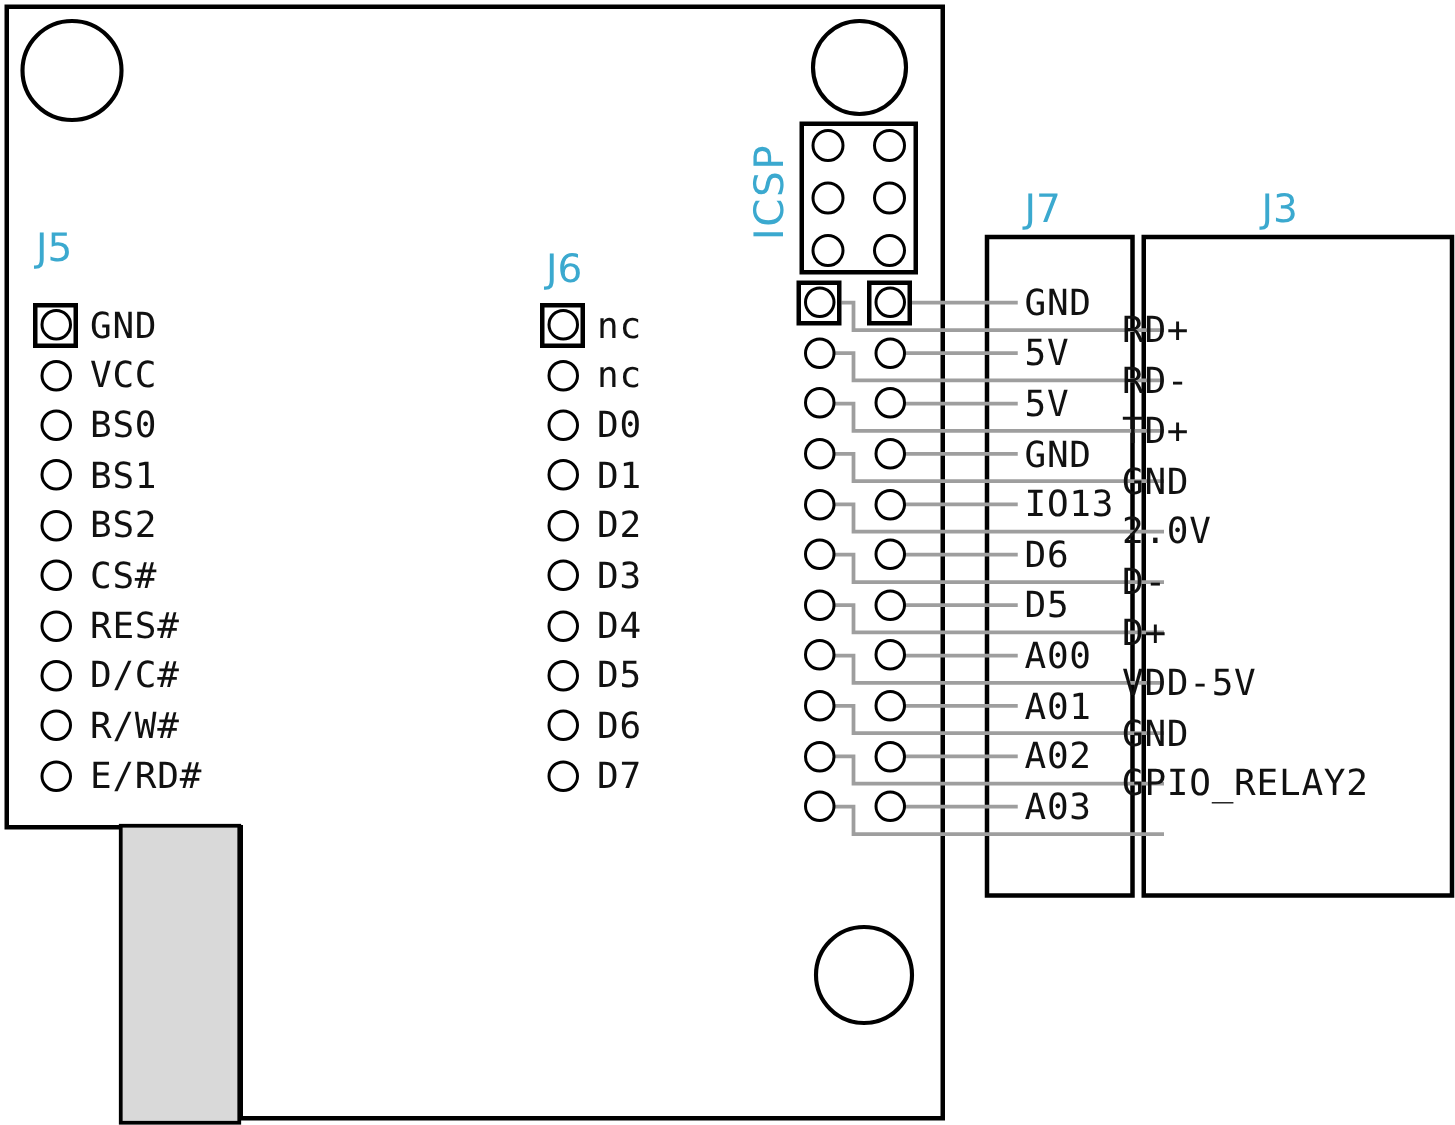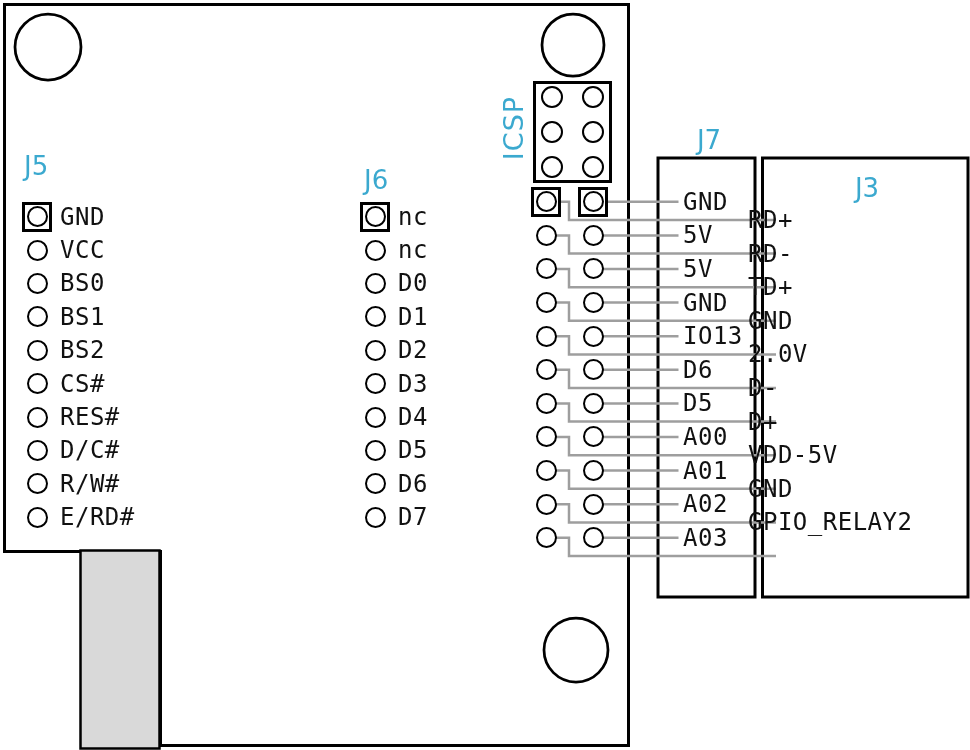--- a/index.html
+++ b/index.html
@@ -14,21 +14,21 @@
     font-family:"DejaVu Sans Mono","Liberation Mono",monospace;color:var(--ink);
   }
   .stage svg{position:absolute;left:0;top:0;}
   #wires path{stroke:var(--wire);stroke-width:2.5;fill:none;}
 
   
   .ref{
     position:absolute;font-family:"DejaVu Sans","Liberation Sans",sans-serif;
     font-size:26px;line-height:28px;color:var(--ref);white-space:nowrap;
   }
-  .ref.center{text-align:center;width:52px;}
+  .ref.center{text-align:left;width:52px;}
   .ref.vert{
     width:92px;height:26px;text-align:center;
     transform:rotate(-90deg);letter-spacing:1px;font-size:27px;
   }
 
   
   .circ{
     width:21px;height:21px;box-sizing:border-box;border:2.5px solid #000;
     border-radius:50%;background:#fff;
   }
@@ -103,21 +103,21 @@
         <path d="M546 504.20000000000005 H569 V522.4000000000001 H776"></path>
         <path d="M593 537.8 H678.5"></path>
         <path d="M546 537.8 H569 V556 H776"></path>
       </g>
   </svg>
 
   <div class="ref" style="left:24px;top:152px;text-align:center;">J5</div>
   <div class="ref" style="left:364px;top:166px;">J6</div>
   <div class="ref vert" style="left:467px;top:115px;">ICSP</div>
   <div class="ref center" style="left:683px;top:126px;">J7</div>
-  <div class="ref center" style="left:841px;top:126px;margin-top:48px;">J3</div>
+  <div class="ref center" style="left:841px;top:126px;">J3</div>
 
   <div class="pin-col" id="j5-pins" style="left:22px;top:200px;">
       <div class="prow">
         <div class="sym sq">
           <div class="circ"></div>
         </div>
         <span class="plabel">GND</span>
       </div>
       <div class="prow">
         <div class="sym">

